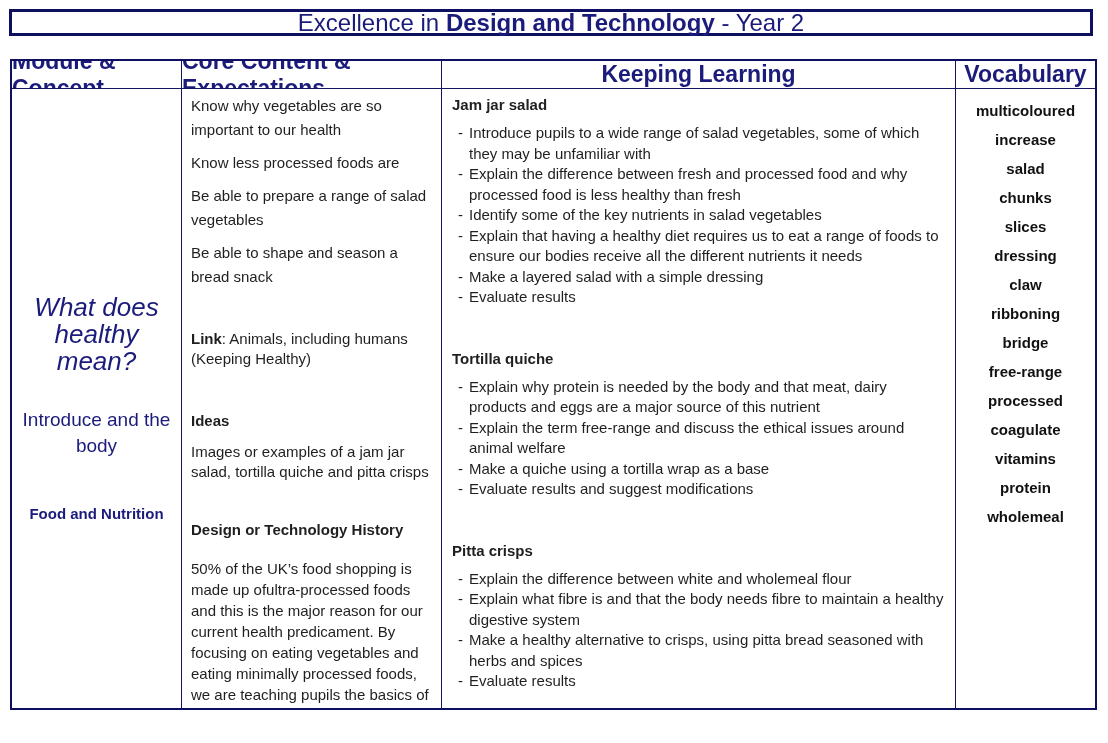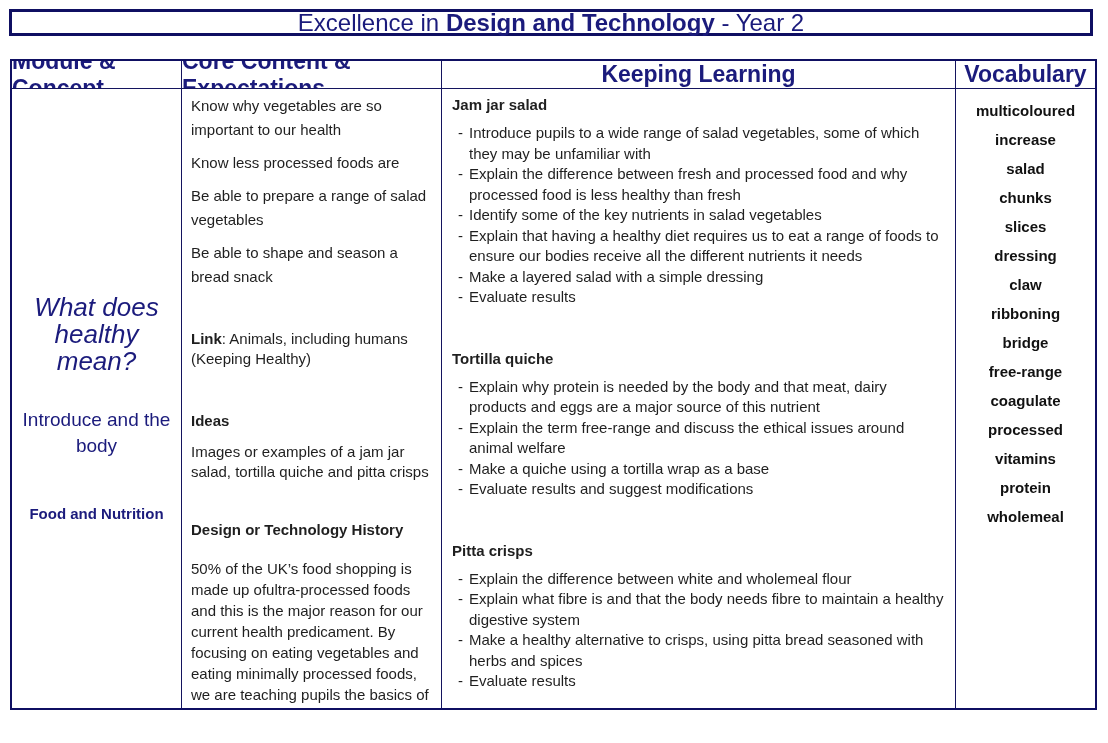--- a/index.html
+++ b/index.html
@@ -212,21 +212,21 @@
         <div class="vocab-word">multicoloured</div>
         <div class="vocab-word">increase</div>
         <div class="vocab-word">salad</div>
         <div class="vocab-word">chunks</div>
         <div class="vocab-word">slices</div>
         <div class="vocab-word">dressing</div>
         <div class="vocab-word">claw</div>
         <div class="vocab-word">ribboning</div>
         <div class="vocab-word">bridge</div>
         <div class="vocab-word">free-range</div>
+        <div class="vocab-word">processed</div>
         <div class="vocab-word">coagulate</div>
-        <div class="vocab-word">processed</div>
         <div class="vocab-word">vitamins</div>
         <div class="vocab-word">protein</div>
         <div class="vocab-word">wholemeal</div>
       </div>
   </div>
 
 </div>
 
 </body></html>

